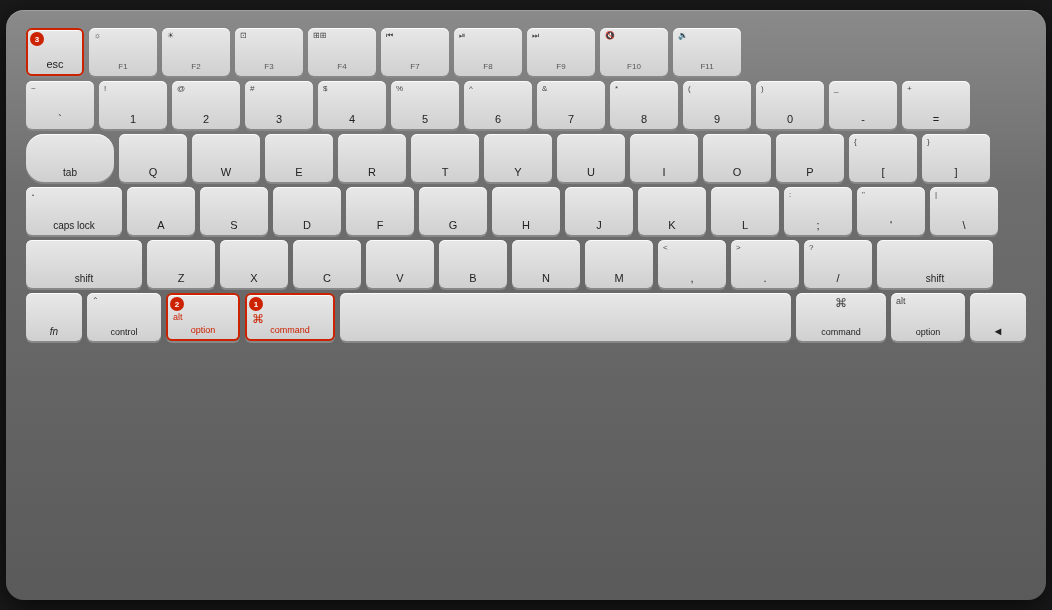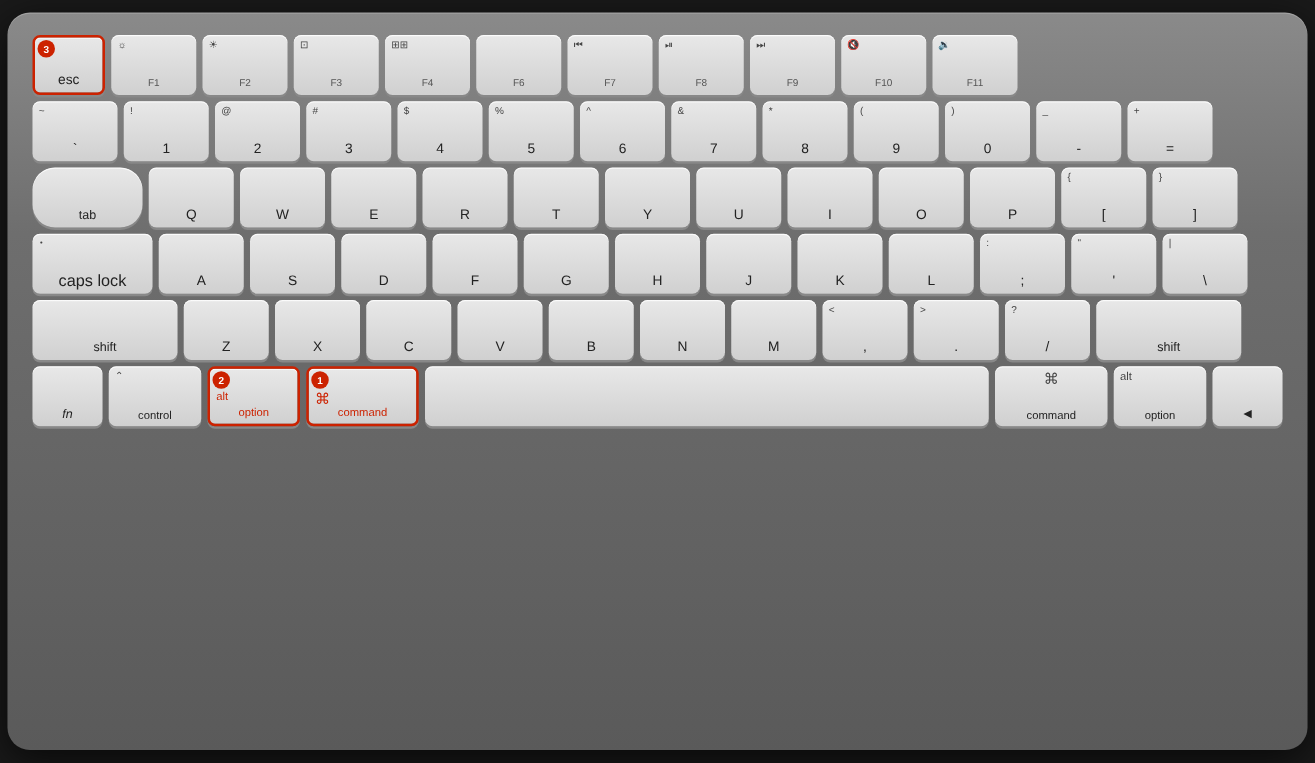--- a/index.html
+++ b/index.html
@@ -141,23 +141,20 @@
       <span class="top-label">⊡</span>
       <span class="sub-label">F3</span>
     </div>
 
     <div class="key key-fn-row">
       <span class="top-label">⊞⊞</span>
       <span class="sub-label">F4</span>
     </div>
 
 
-    <div class="key key-fn-row">
-      <span class="sub-label">F6</span>
-    </div>
 
     <div class="key key-fn-row">
       <span class="top-label">⏮</span>
       <span class="sub-label">F7</span>
     </div>
 
     <div class="key key-fn-row">
       <span class="top-label">⏯</span>
       <span class="sub-label">F8</span>
     </div>
@@ -273,21 +270,21 @@
     </div>
     <div class="key key-std">
       <span class="top-label">}</span>
       <span class="main-label">]</span>
     </div>
   </div>
 
   <div class="key-row">
     <div class="key key-caps">
       <span class="top-label" style="top:5px;left:6px;font-size:6px;">•</span>
-      <span class="main-label" style="font-size:13px;">caps lock</span>
+      <span class="main-label" style="font-size:10px;">caps lock</span>
     </div>
     <div class="key key-std">
         <span class="main-label">A</span>
       </div>
     <div class="key key-std">
         <span class="main-label">S</span>
       </div>
     <div class="key key-std">
         <span class="main-label">D</span>
       </div>

